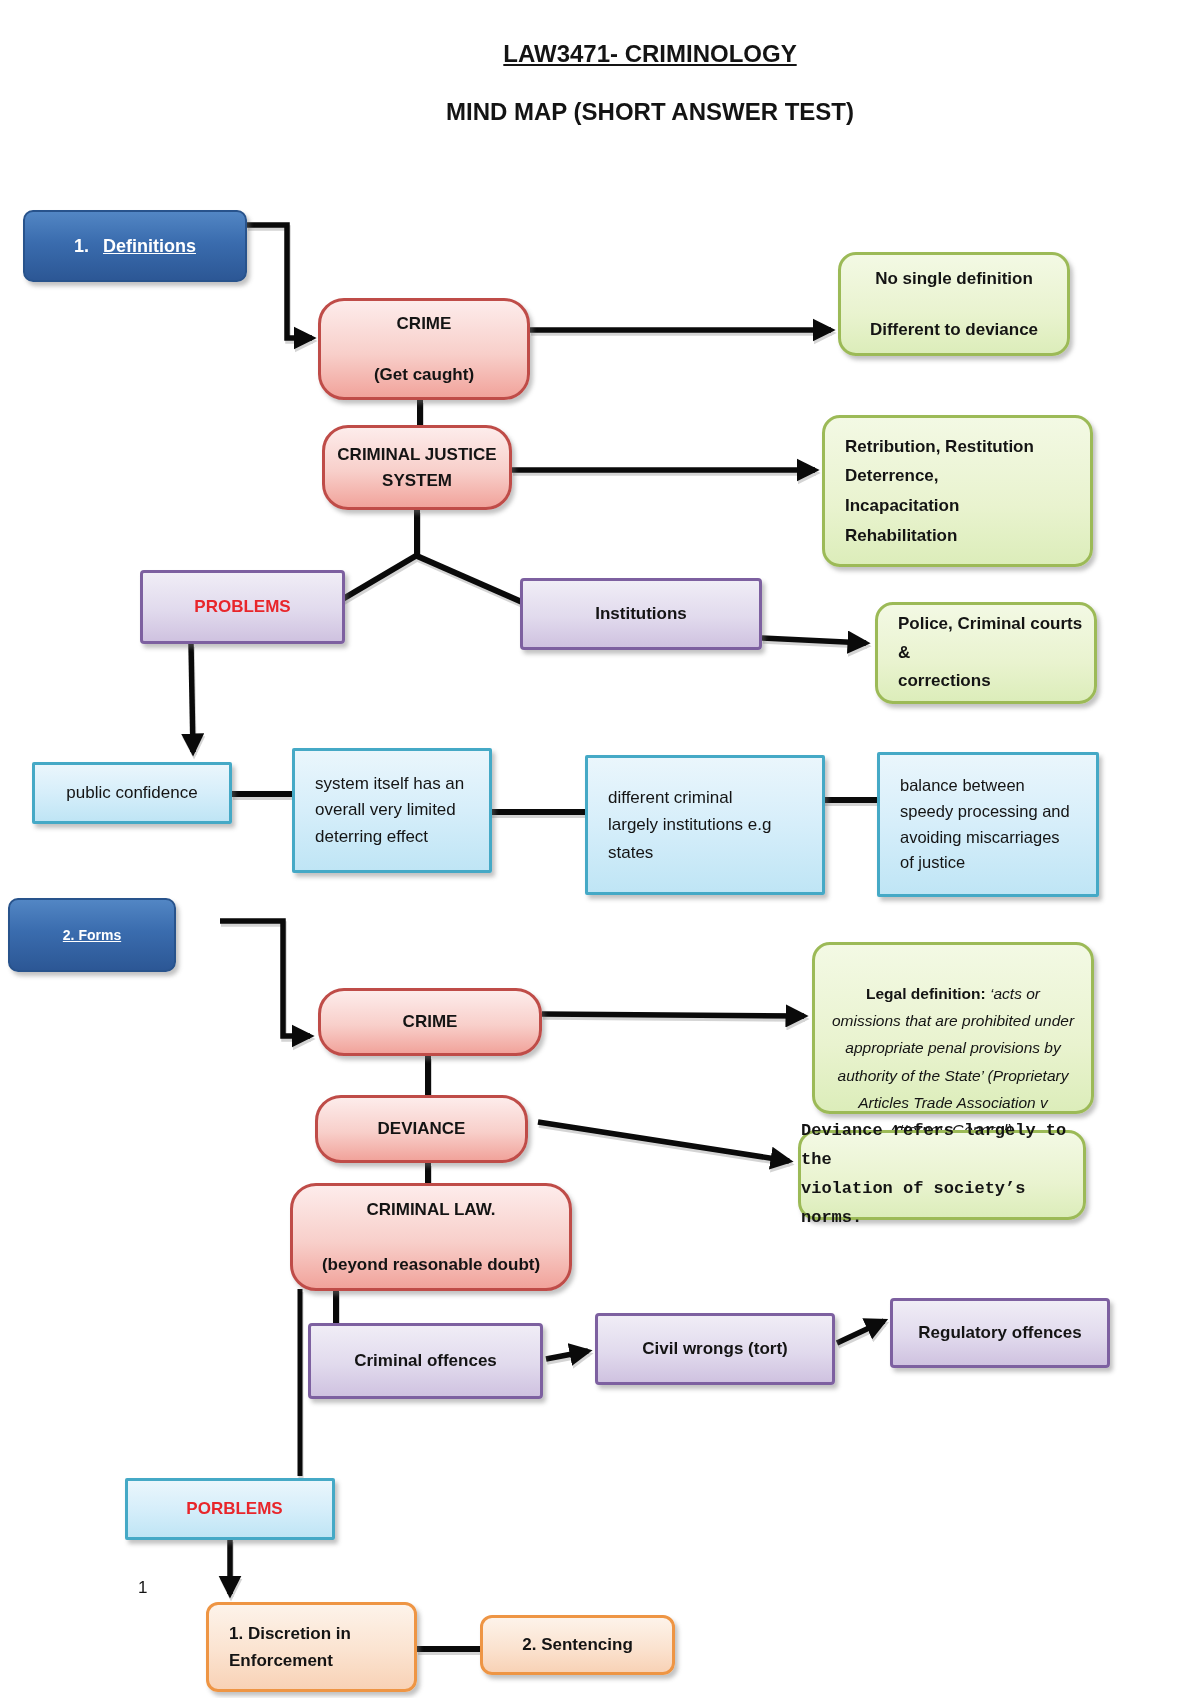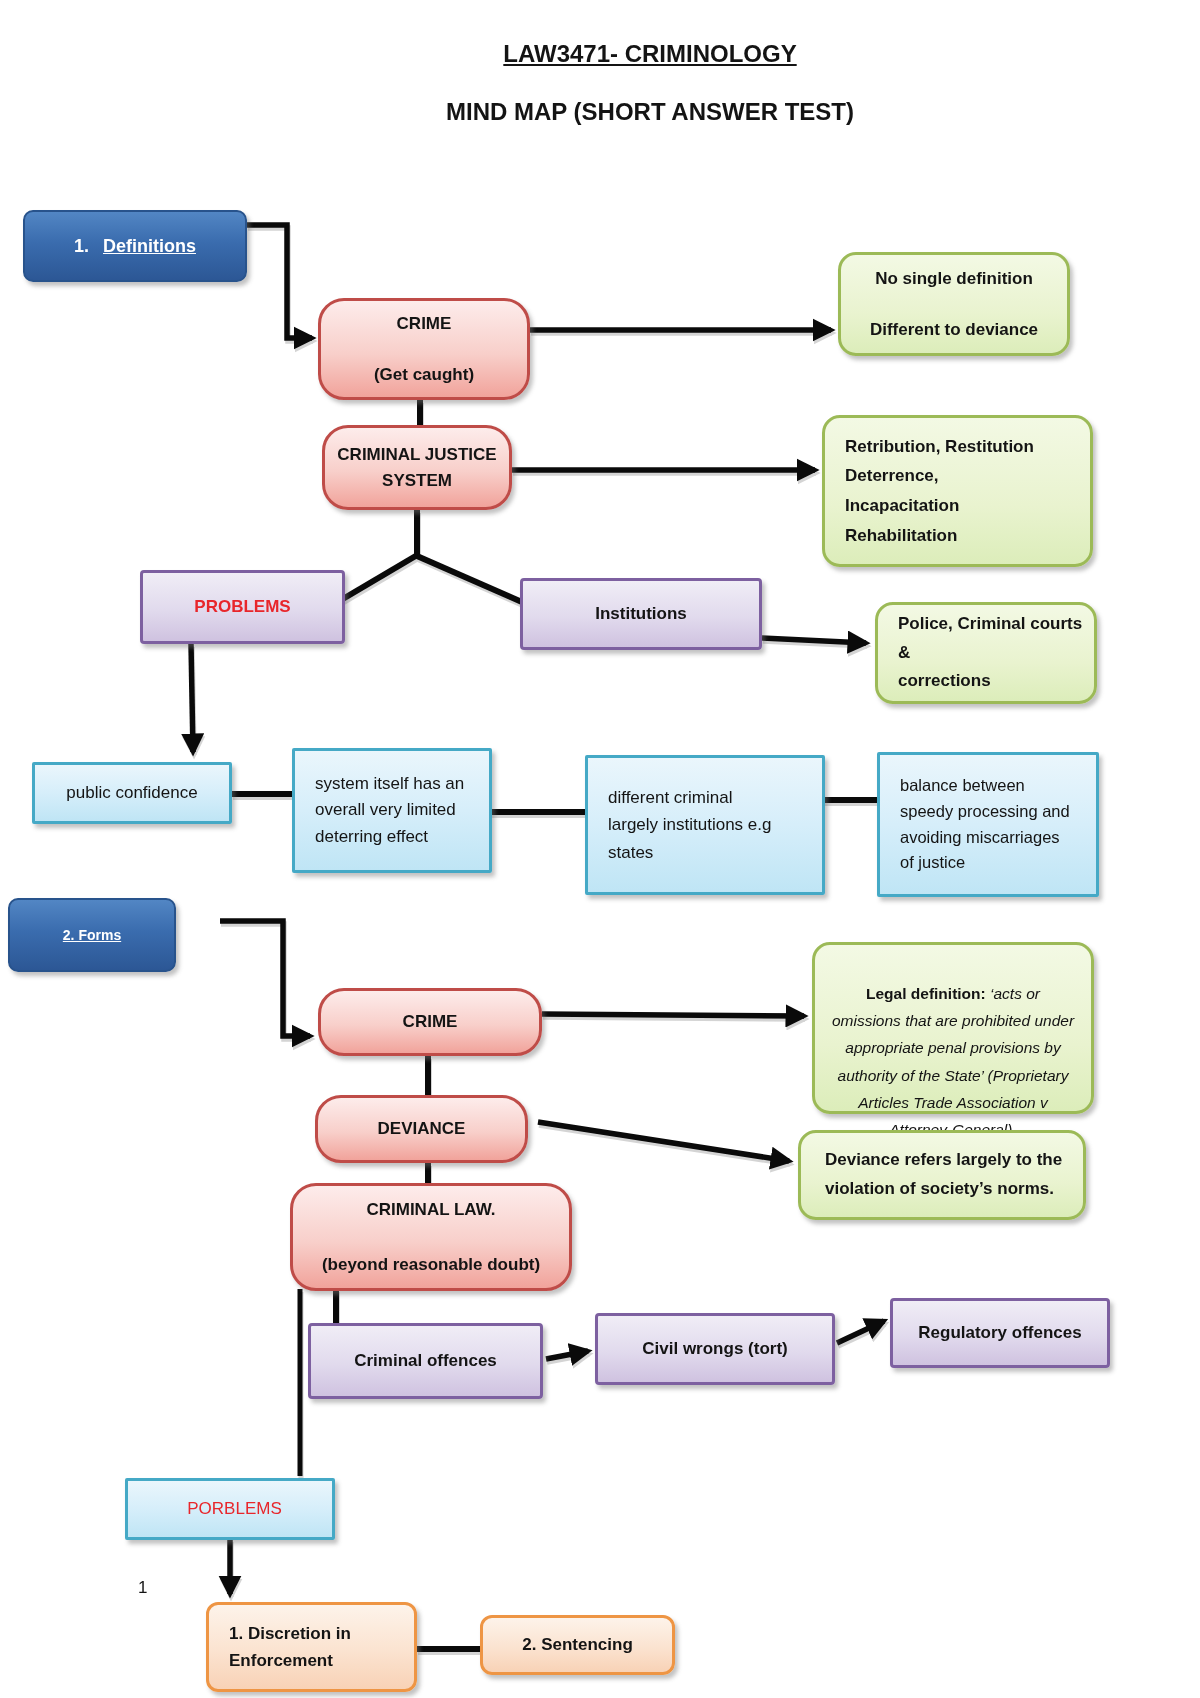--- a/index.html
+++ b/index.html
@@ -39,21 +39,21 @@
   #n-publicconf{left:32px;top:762px;width:200px;height:62px;}
   #n-system{left:292px;top:748px;width:200px;height:125px;line-height:1.55;}
   #n-diffcrim{left:585px;top:755px;width:240px;height:140px;line-height:1.6;}
   #n-balance{left:877px;top:752px;width:222px;height:145px;line-height:1.55;font-size:16.5px;}
   #n-forms{left:8px;top:898px;width:168px;height:74px;font-size:14px;}
   #n-crime2{left:318px;top:988px;width:224px;height:68px;}
   #n-legal{left:812px;top:942px;width:282px;height:172px;font-size:15.5px;line-height:1.75;
            padding:8px 16px;display:block;}
   #n-legal .body{font-style:italic;font-weight:400;}
   #n-deviance{left:315px;top:1095px;width:213px;height:68px;}
-  #n-devref{left:798px;top:1130px;width:288px;height:90px;line-height:1.7;padding-left:24px;}
+  #n-devref{left:798px;top:1130px;width:288px;height:90px;line-height:1.7;padding-left:0;font-family:Liberation Mono, monospace;}
   #n-crimlaw{left:290px;top:1183px;width:282px;height:108px;line-height:1.6;}
   #n-crimoff{left:308px;top:1323px;width:235px;height:76px;}
   #n-civil{left:595px;top:1313px;width:240px;height:72px;}
   #n-regoff{left:890px;top:1298px;width:220px;height:70px;}
   #n-porblems{left:125px;top:1478px;width:210px;height:62px;}
   #n-discretion{left:206px;top:1602px;width:211px;height:90px;line-height:1.6;}
   #n-sentencing{left:480px;top:1615px;width:195px;height:60px;}
   #page-num{position:absolute;left:138px;top:1578px;font-size:17px;z-index:1;}
   .wire{stroke:#0a0a0a;fill:none;}
 </style>
@@ -157,21 +157,21 @@
   <div class="node pink" id="n-crimlaw">CRIMINAL LAW.
 
 (beyond reasonable doubt)</div>
 
   <div class="node purple" id="n-crimoff">Criminal offences</div>
 
   <div class="node purple" id="n-civil">Civil wrongs (tort)</div>
 
   <div class="node purple" id="n-regoff">Regulatory offences</div>
 
-  <div class="node lblue redtext" id="n-porblems" style="font-weight:400;padding-left:9px;">PORBLEMS</div>
+  <div class="node lblue redtext" id="n-porblems" style="font-weight:700;padding-left:9px;">PORBLEMS</div>
 
   <div class="node orange left" id="n-discretion">1. Discretion in
 Enforcement</div>
 
   <div class="node orange" id="n-sentencing">2. Sentencing</div>
 
   <div id="page-num">1</div>
 
 </div>
 

